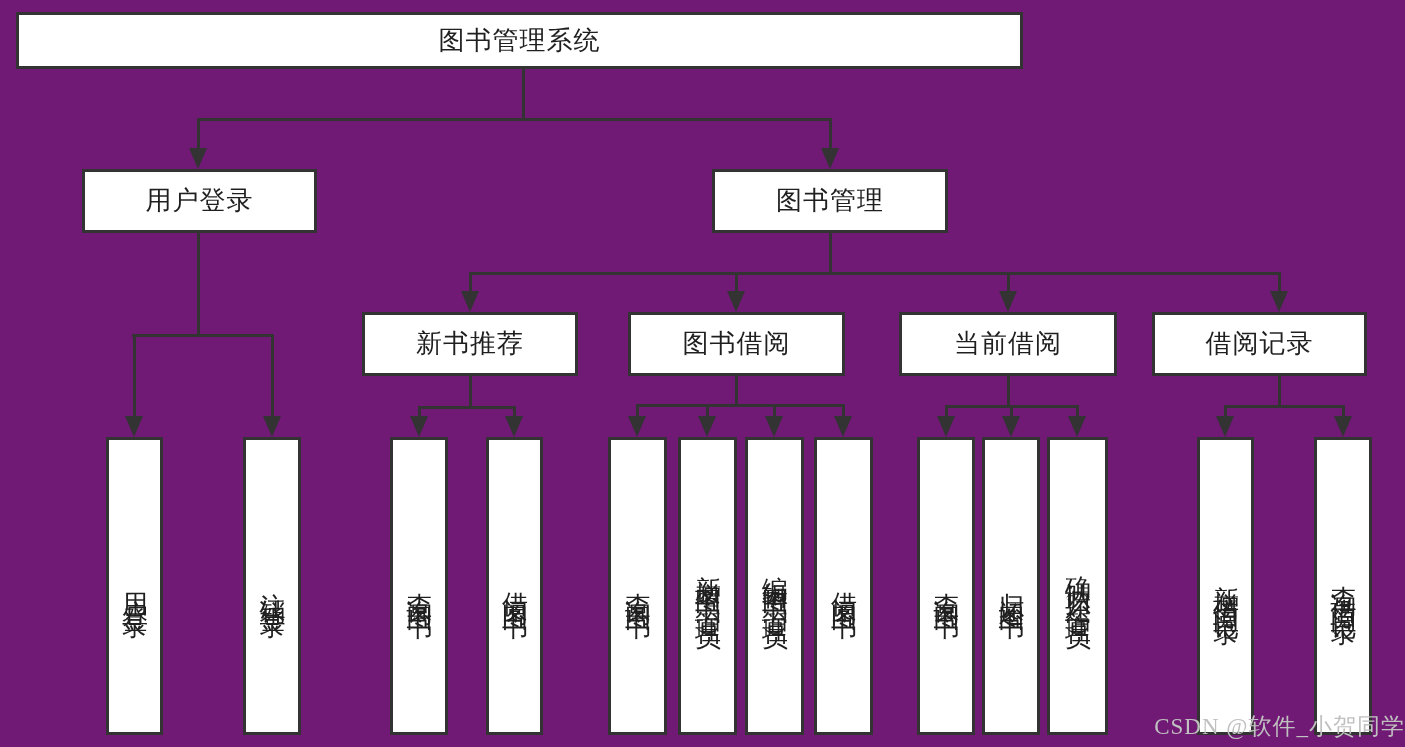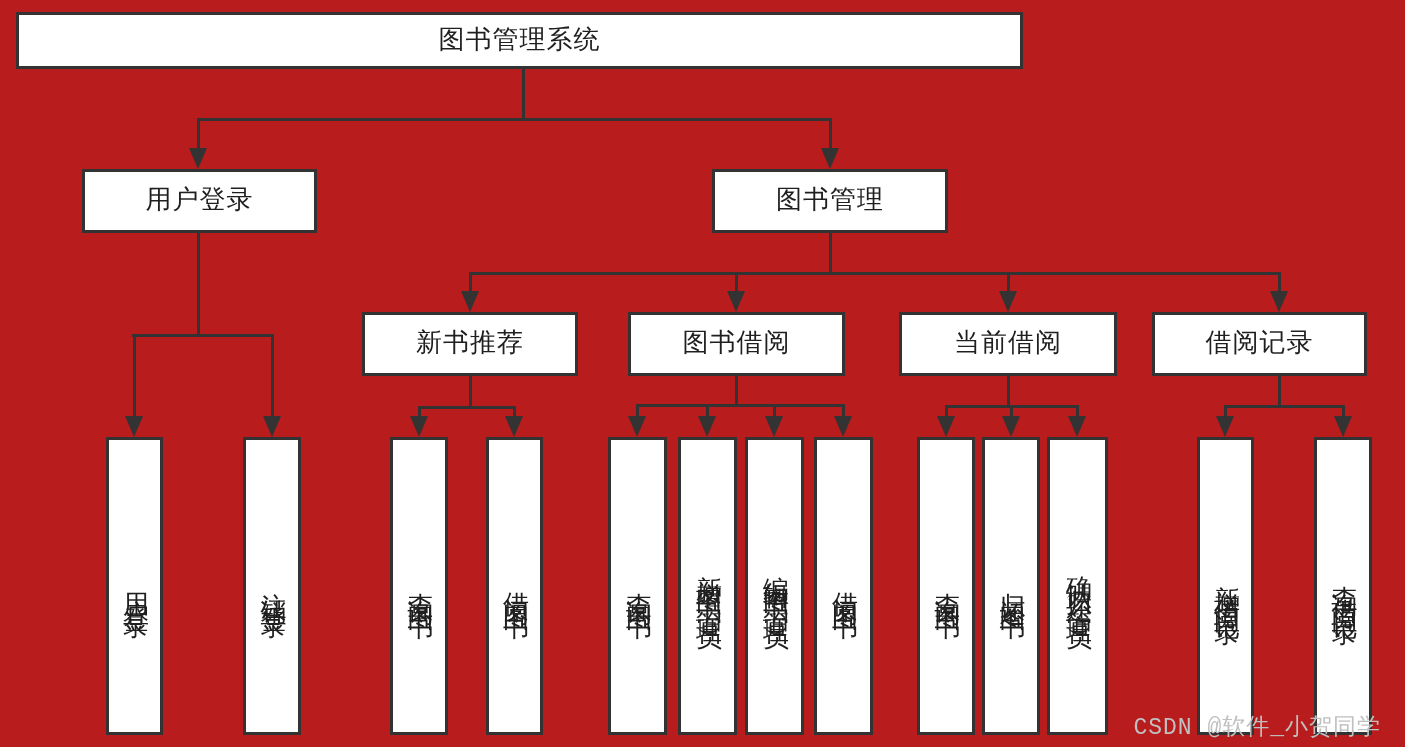--- a/index.html
+++ b/index.html
@@ -1,37 +1,37 @@
 <!DOCTYPE html>
 <html><head>
 <meta charset="utf-8">
 <style>
   html,body{margin:0;padding:0;background:#ffffff;}
   .canvas{
-    position:relative;width:1405px;height:747px;background:#b91c1c;
-    font-family:Liberation Mono, monospace;overflow:hidden;
+    position:relative;width:1405px;height:747px;background:#701a75;
+    font-family:Liberation Serif, serif;overflow:hidden;
   }
   .node{
     position:absolute;background:#ffffff;border:3px solid #333333;box-sizing:border-box;
     display:flex;align-items:center;justify-content:center;
     color:#1f1f1f;font-size:26px;letter-spacing:1px;line-height:1;
   }
   .v-node .vtext{
     writing-mode:vertical-rl;text-orientation:mixed;
     letter-spacing:7px;font-size:26px;color:#1f1f1f;line-height:1;
   }
   .h{position:absolute;height:3px;background:#333333;}
   .v{position:absolute;width:3px;background:#333333;}
   .arr{
     position:absolute;width:0;height:0;
     border-left:9px solid transparent;border-right:9px solid transparent;
     border-top:21px solid #333333;
   }
   .watermark{
-    position:absolute;top:711px;right:24px;
+    position:absolute;top:711px;right:0;
     font-size:23px;color:#c0c0c0;letter-spacing:1px;white-space:nowrap;
   }
 </style>
 </head>
 <body>
 
 <div class="canvas">
 
   <div class="v" style="left:522px;top:69px;height:51px"></div>
   <div class="h" style="left:197px;top:118px;width:635px"></div>

